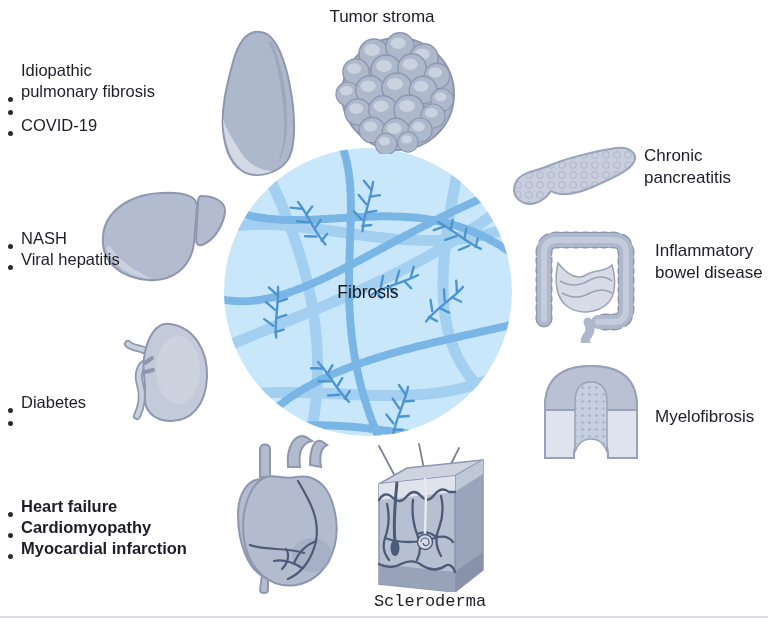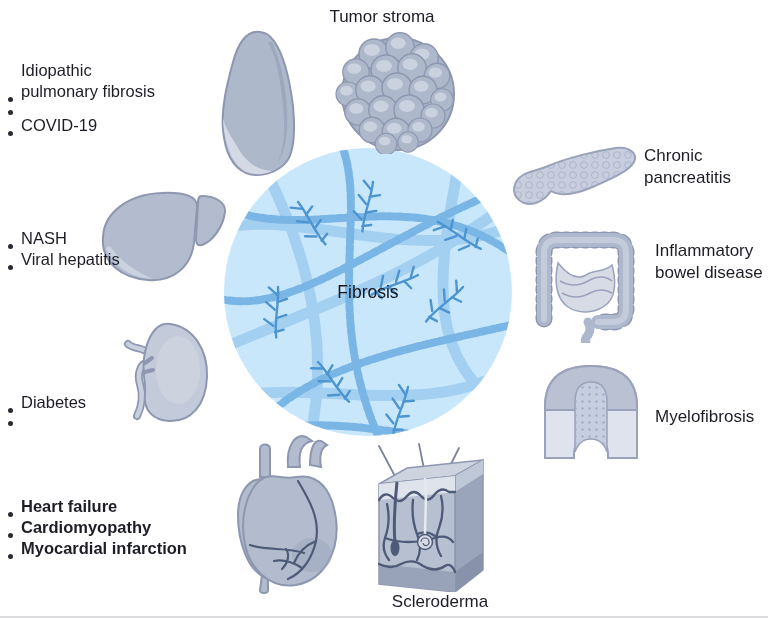--- a/index.html
+++ b/index.html
@@ -265,16 +265,16 @@
         <path d="M74,54 Q78,70 72,86 Q66,100 74,114"></path>
         <path d="M18,96 Q40,104 68,96 Q80,92 86,100"></path>
       </g>
       <path d="M30,40 C28,60 26,80 28,100" fill="none" stroke="#4e5b78" stroke-width="3"></path>
       <ellipse cx="28" cy="106" rx="4.5" ry="8" fill="#4e5b78"></ellipse>
       <path d="M58,36 C60,56 58,76 58,94" fill="none" stroke="#e6e9f0" stroke-width="2.5"></path>
       <circle cx="58" cy="100" r="7.5" fill="#d6dbe6" stroke="#4e5b78" stroke-width="1.5"></circle>
       <path d="M54,100 a4,4 0 1,1 8,0 a3,3 0 1,1 -6,1" fill="none" stroke="#4e5b78" stroke-width="1.2"></path>
     </svg>
   </div>
-  <div class="label center" style="left:355px;top:591px;width:170px;">Scleroderma</div>
+  <div class="label center" style="left:345px;top:591px;width:170px;font-family:Liberation Mono, monospace;">Scleroderma</div>
 
   <div class="bottom-rule"></div>
 </div>
 
 </body></html>

